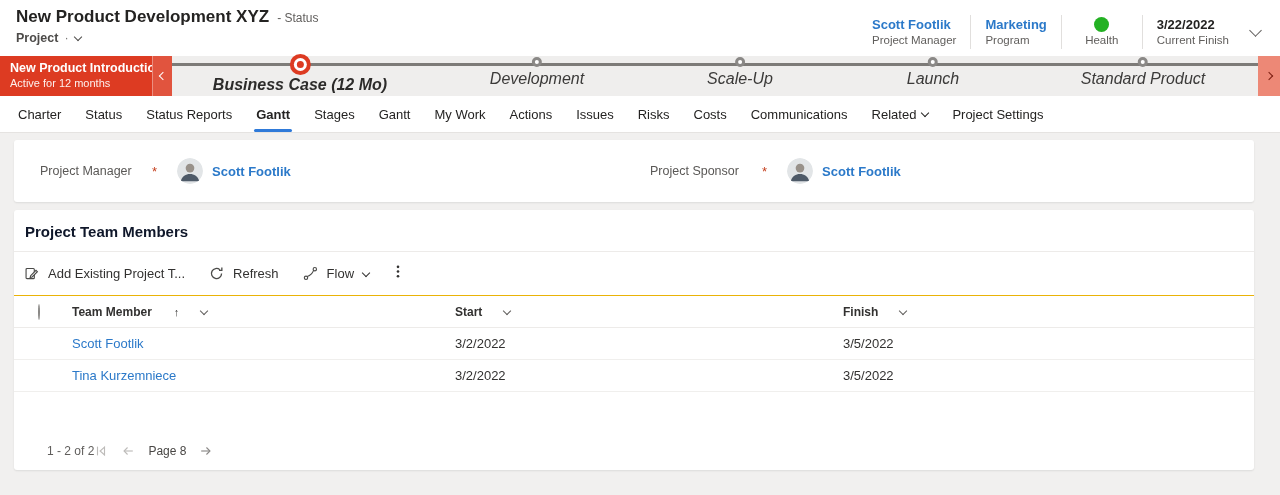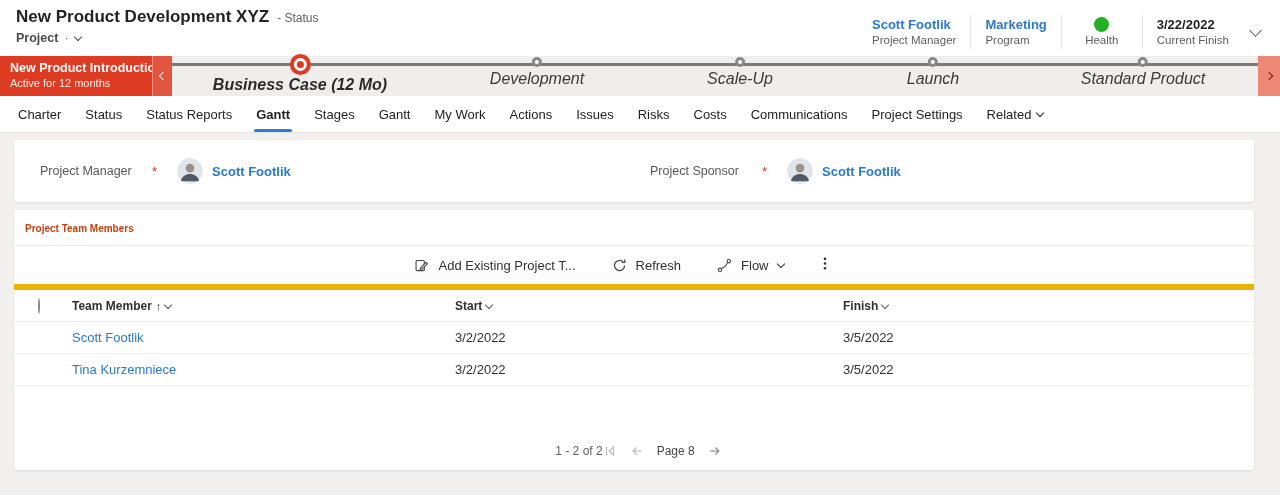--- a/index.html
+++ b/index.html
@@ -65,37 +65,37 @@
   .form-card { margin-top:7px; height:62px; display:flex; align-items:center; padding:0 0 0 26px; }
   .field { display:flex; align-items:center; }
   .field-1 { width:610px; }
   .field-2 { flex:1; }
   .field-label { width:112px; font-size:12.5px; color:#5a5856; }
   .req { color:var(--required-red); font-size:13px; margin-right:20px; }
   .avatar { width:26px; height:26px; border-radius:50%; overflow:hidden; flex:none; }
   .person-link { margin-left:9px; font-size:13px; font-weight:bold; color:var(--link-blue); cursor:pointer; }
 
   .grid-card { margin-top:8px; height:260px; position:relative; }
-  .grid-title { padding:13px 0 11px 11px; font-size:10px; font-weight:bold; color:#c2410c; border-bottom:1px solid #edebe9; }
-  .toolbar { height:44px; display:flex; justify-content:center; align-items:center; gap:16px; padding-right:24px; border-bottom:6px solid #eab308; }
+  .grid-title { padding:13px 0 11px 11px; font-size:15px; font-weight:bold; color:#0f172a; border-bottom:1px solid #edebe9; }
+  .toolbar { height:44px; display:flex; justify-content:flex-start; align-items:center; gap:4px; padding-right:24px; border-bottom:1px solid #eab308; }
   .tb-btn { display:flex; align-items:center; gap:9px; padding:6px 10px; font-size:13px; color:#323130; cursor:pointer; border-radius:2px; }
   .tb-btn svg { color:#4a4a48; }
   .tb-more { padding:6px 8px; cursor:pointer; color:#323130; }
 
   .grid-row { display:grid; grid-template-columns:44px 383px 388px 1fr; align-items:center; height:32px; }
   .thead { font-size:12px; font-weight:bold; color:#323130; border-bottom:1px solid #edebe9; }
-  .th { display:flex; align-items:center; gap:4px; padding-left:14px; cursor:pointer; }
+  .th { display:flex; align-items:center; gap:22px; padding-left:14px; cursor:pointer; }
   .sort-arrow { font-size:11px; font-weight:normal; }
   .th .chev, .tbody-row .chev { color:#605e5c; }
   .sel-circle { width:15px; height:15px; border:1px solid #8a8886; border-radius:50%; background:#fff; margin-left:24px; cursor:pointer; }
   .tbody-row { font-size:13px; border-bottom:1px solid #f0efed; cursor:pointer; }
   .cell { padding-left:14px; }
   .cell-link { color:var(--link-blue); cursor:pointer; }
 
-  .grid-footer { position:absolute; left:0; right:0; bottom:0; height:38px; display:flex; justify-content:center;
+  .grid-footer { position:absolute; left:0; right:0; bottom:0; height:38px; display:flex; justify-content:flex-start;
                  align-items:center; padding:0 24px 0 33px; font-size:12px; color:#605e5c; }
   .pager { display:flex; align-items:center; gap:13px; }
   .pager svg { display:block; }
   .pg-disabled { color:#bdbbb9; }
   .pg-arrow { color:#8a8886; cursor:pointer; }
   .page-num { color:#484644; font-size:12px; }
 </style>
 </head>
 <body>
 
@@ -210,26 +210,26 @@
     <div class="tab">
         <span>Risks</span>
       </div>
     <div class="tab">
         <span>Costs</span>
       </div>
     <div class="tab">
         <span>Communications</span>
       </div>
     <div class="tab">
-        <span>Project Settings</span>
-      </div>
-    <div class="tab">
       <span>Related</span>
       <span class="chev chev-down"></span>
     </div>
+    <div class="tab">
+        <span>Project Settings</span>
+      </div>
   </div>
 
   <div class="card form-card">
     <div class="field field-1">
       <span class="field-label">Project Manager</span>
       <span class="req">*</span>
       <span class="avatar">
         <svg viewBox="0 0 24 24" width="26" height="26">
             <circle cx="12" cy="12" r="12" fill="#e2e5e7"></circle>
             <circle cx="12" cy="9.3" r="4" fill="#98918a"></circle>

